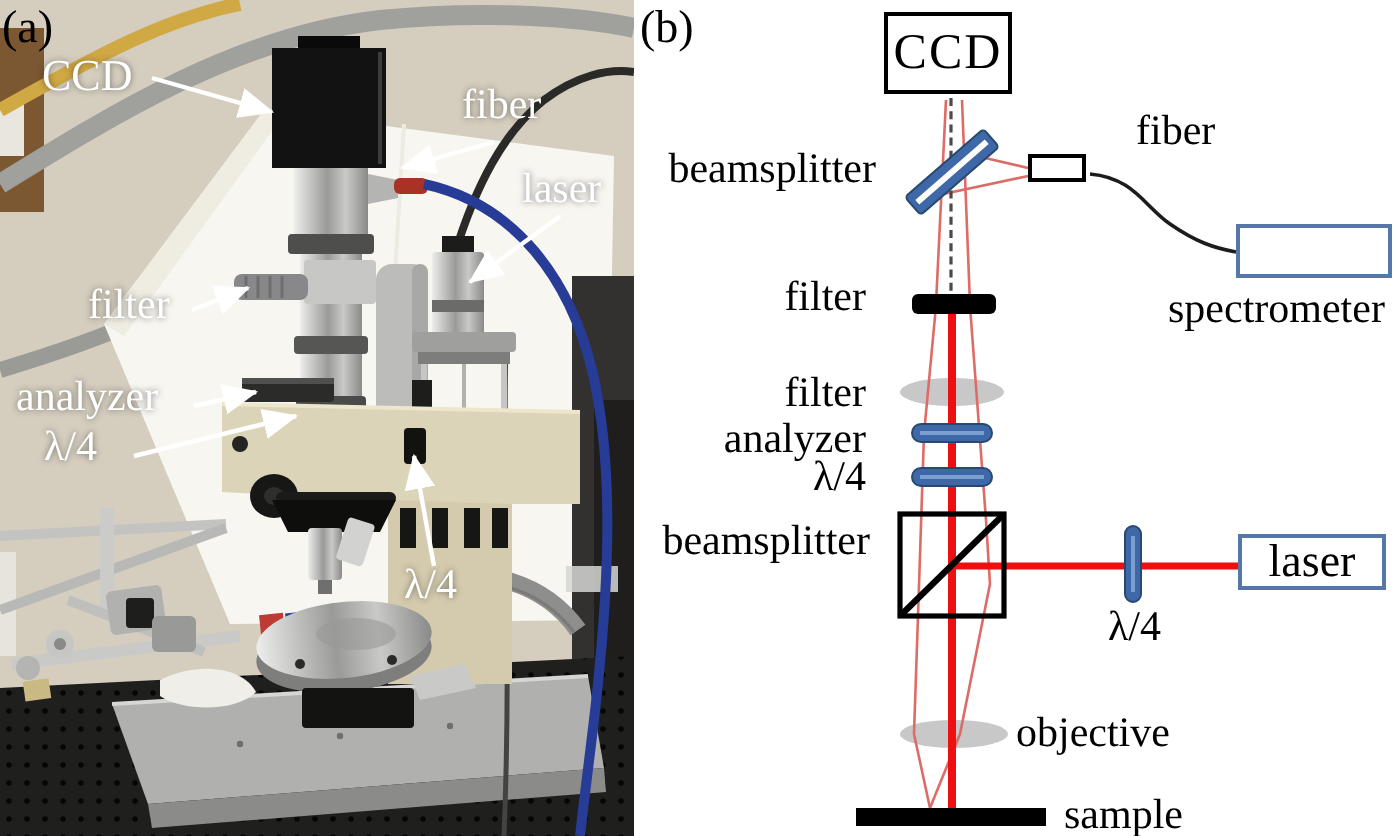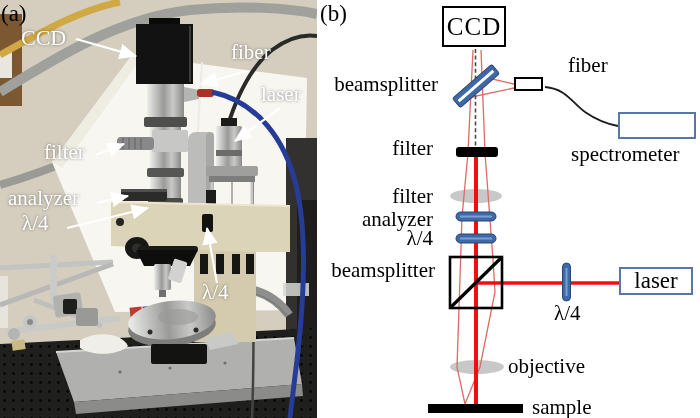--- a/index.html
+++ b/index.html
@@ -227,21 +227,21 @@
     </div>
     <div id="fiberBox" class="bx bx-black"></div>
     <div id="specBox" class="bx bx-blue"></div>
     <div id="laserBox" class="bx bx-blue">
       <span>laser</span>
     </div>
 
     <div class="lbl tag" style="left:3px;top:2px;">(b)</div>
     <div class="lbl" style="right:262px;top:74px;">beamsplitter</div>
     <div class="lbl" style="left:251px;top:55px;">fiber</div>
-    <div class="lbl" style="left:254px;top:144px;text-align:center;">spectrometer</div>
+    <div class="lbl" style="left:267px;top:144px;text-align:center;">spectrometer</div>
     <div class="lbl" style="right:267px;top:138px;">filter</div>
     <div class="lbl" style="right:267px;top:186px;">filter</div>
     <div class="lbl" style="right:267px;top:209px;">analyzer</div>
     <div class="lbl" style="right:267px;top:228px;">λ/4</div>
     <div class="lbl" style="right:265px;top:260px;">beamsplitter</div>
     <div class="lbl" style="left:237px;top:303px;">λ/4</div>
     <div class="lbl" style="left:215px;top:397px;">sample</div>
     <div class="lbl" style="left:191px;top:356px;">objective</div>
   </div>
 </div>

